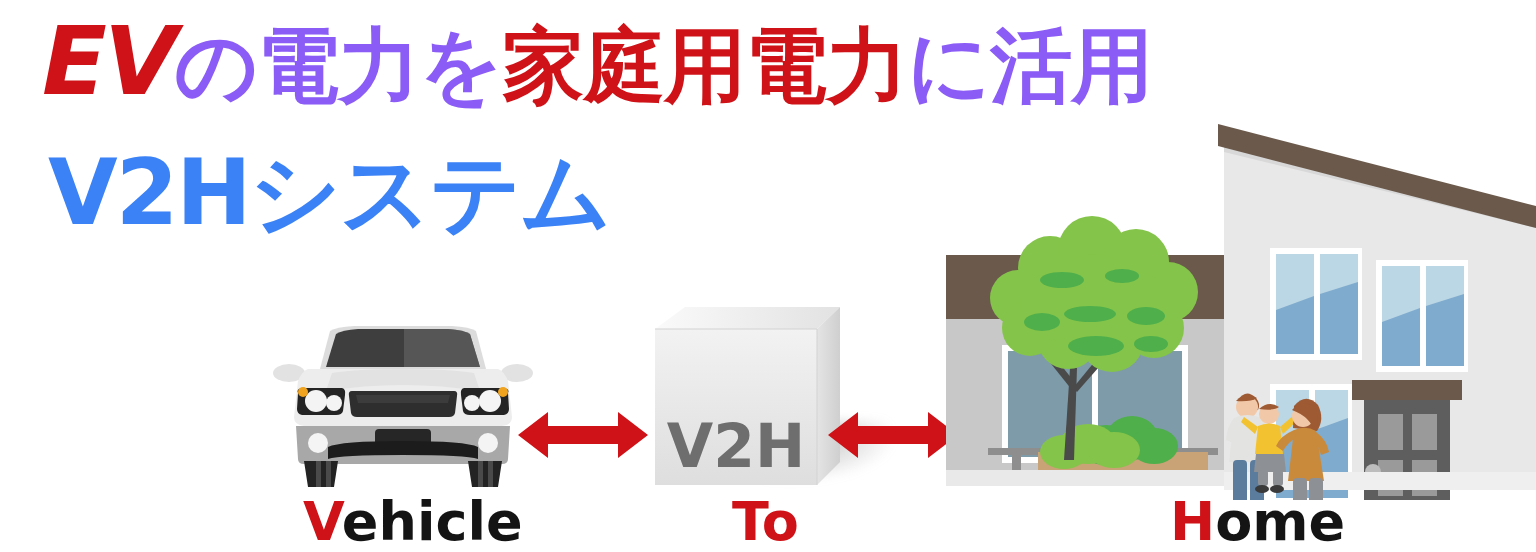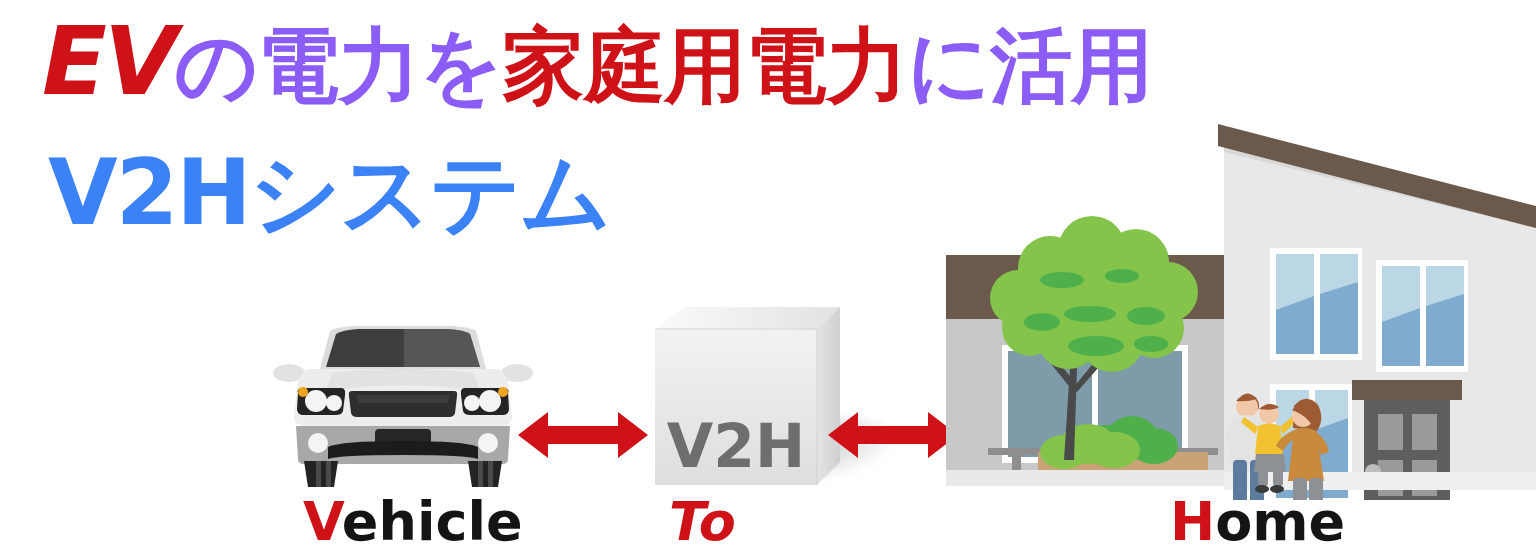--- a/index.html
+++ b/index.html
@@ -29,21 +29,21 @@
   .blk  { color:#8b5cf6;text-align:center; }
 
   
   .caption {
     position:absolute; font-size:54px; font-weight:800;
     line-height:1; white-space:nowrap; color:#141414;
     font-family:"DejaVu Sans","Liberation Sans",sans-serif;
   }
   .caption .cap-initial { color:#CE1217; }
   #cap-vehicle { left:303px; top:495px; }
-  #cap-to      { left:669px; top:495px; color:#CE1217;font-style:italic; }
+  #cap-to      { left:732px; top:495px; color:#CE1217; }
   #cap-home    { left:1170px; top:495px; }
 
   
   .arrow { position:absolute; }
   #arrow-left  { left:518px; top:406px; }
   #arrow-right { left:828px; top:406px; }
 
   
   #v2h-cube { position:absolute; left:655px; top:307px; width:185px; height:190px; }
   #cube-shadow {

